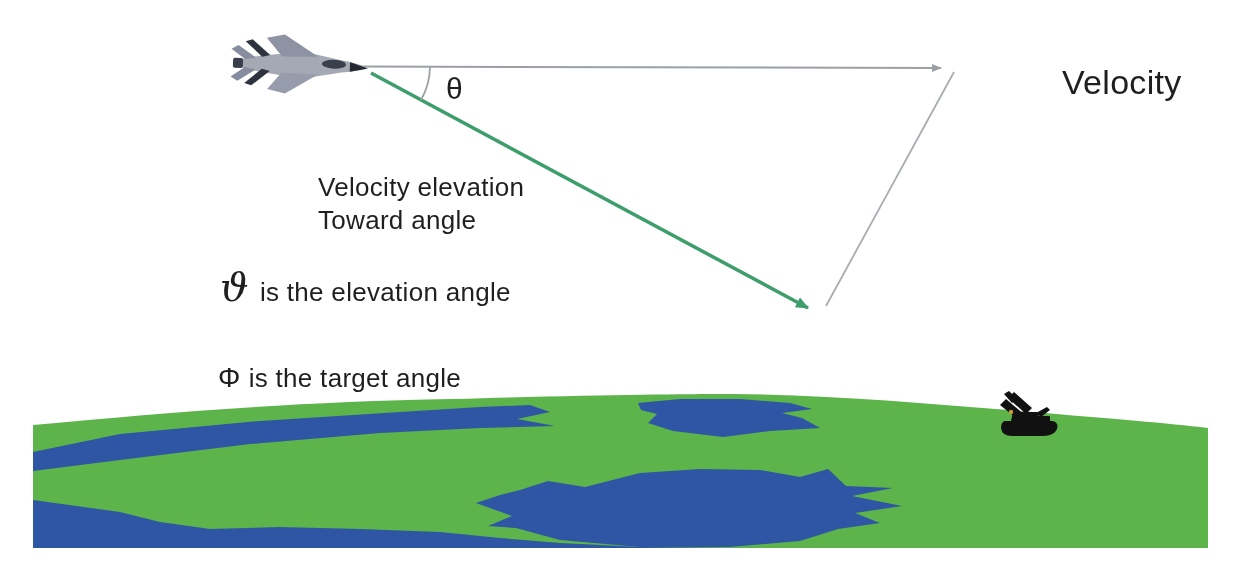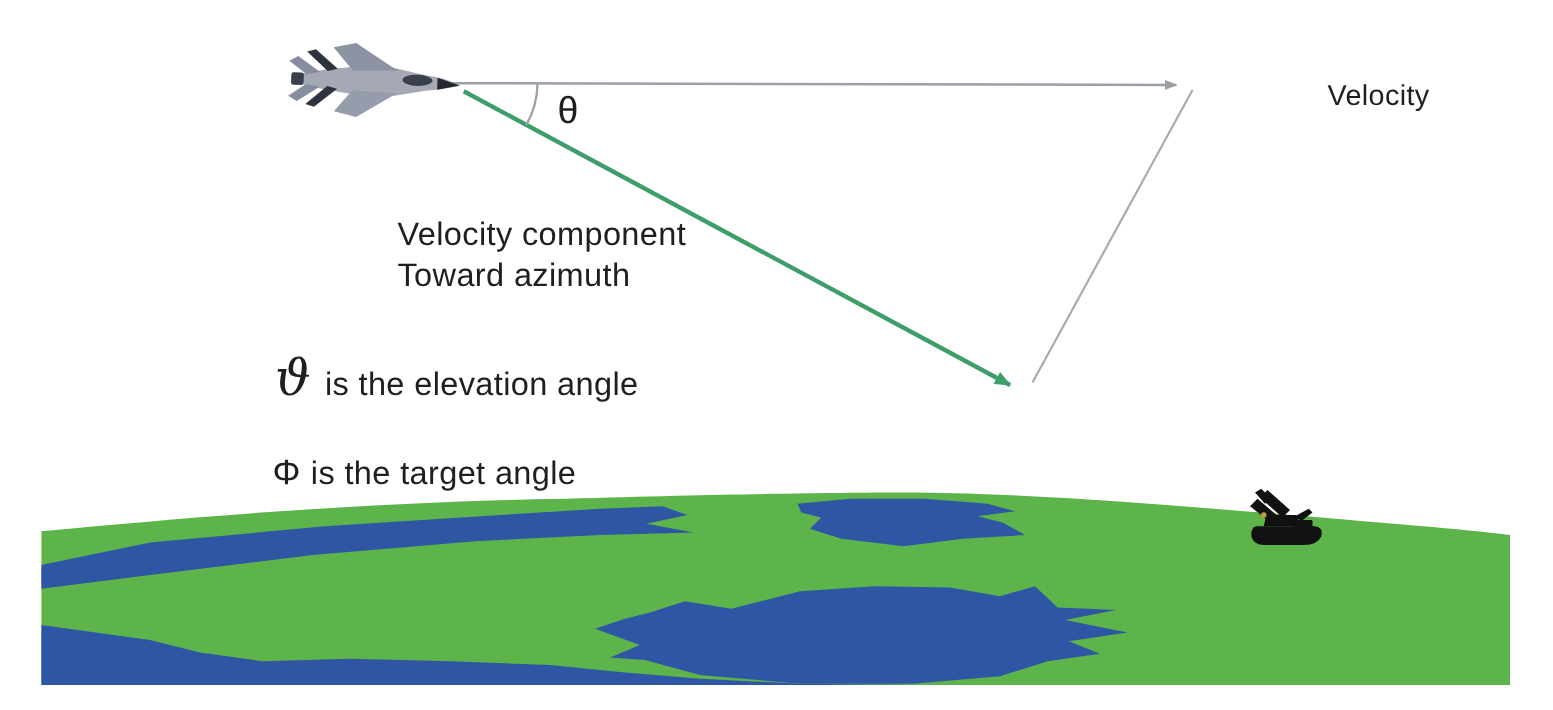--- a/index.html
+++ b/index.html
@@ -11,25 +11,25 @@
     font-family:"Liberation Sans", sans-serif;
     color:#1f1f1f;
   }
   .abs{position:absolute;}
   .label{
     color:#1f1f1f;
     font-family:"Liberation Sans", sans-serif;
     letter-spacing:0.3px;
     white-space:nowrap;
   }
-  #velocity-label{left:1062px;top:63px;font-size:23px;}
+  #velocity-label{left:1062px;top:63px;font-size:34px;}
   #component-label{left:318px;top:171px;font-size:26px;line-height:33px;}
   #theta-label{left:446px;top:72px;font-size:30px;}
   .note-row{left:218px;font-size:26px;}
-  #elevation-row{top:290px;left:220px;}
+  #elevation-row{top:274px;left:220px;}
   #azimuth-row{top:362px;}
   .sym-theta{
     font-family:"DejaVu Serif", serif;
     font-style:italic;
     font-size:40px;
     line-height:26px;
     margin-right:11px;
   }
   .sym-phi{
     font-size:28px;
@@ -82,22 +82,22 @@
 
       <path fill="#23272f" d="M140,40 L122,34.5 L122,44 Z"></path>
     </g>
   </svg>
 
   <div class="abs label" id="velocity-label">Velocity</div>
 
   <div class="abs label" id="theta-label">θ</div>
 
   <div class="abs label" id="component-label">
-    <div>Velocity component</div>
-    <div>Toward azimuth</div>
+    <div>Velocity elevation</div>
+    <div>Toward angle</div>
   </div>
 
   <div class="abs label note-row" id="elevation-row">
     <span class="sym-theta">ϑ</span><span>is the elevation angle</span>
   </div>
 
   <div class="abs label note-row" id="azimuth-row">
     <span class="sym-phi">Φ</span><span>is the target angle</span>
   </div>
 

